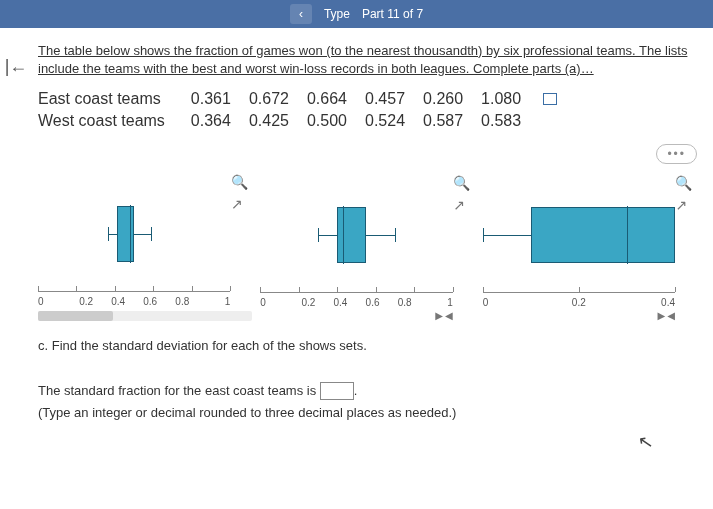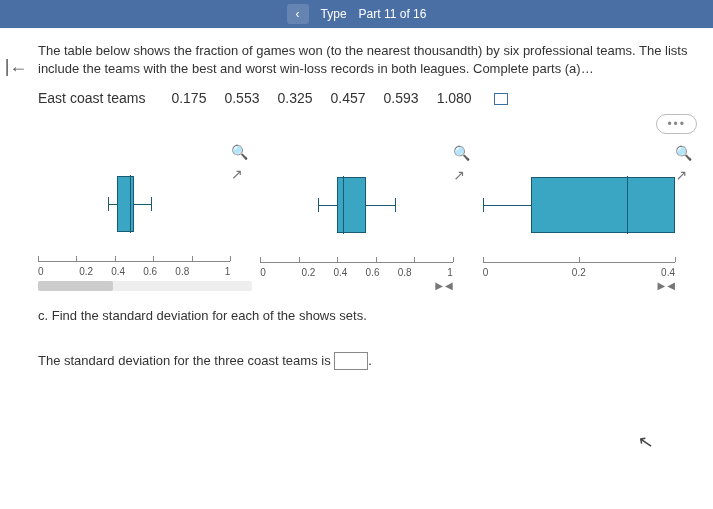--- a/index.html
+++ b/index.html
@@ -43,25 +43,25 @@
     justify-content: center;
     padding-top: 28px;
     color: #555;
     font-size: 18px;
     cursor: pointer;
   }
   .main {
     flex: 1;
     padding: 14px 16px 6px 6px;
   }
-  .intro { line-height: 1.4; margin-bottom: 10px; }
+  .intro { line-height: 1.4; margin-bottom: 10px; text-decoration: underline; }
   .data-table {
     border-collapse: collapse;
-    font-size: 14px;
-    margin-bottom: 4px;
+    font-size: 16px;
+    margin-bottom: 10px;
   }
   .data-table td {
     padding: 2px 18px 2px 0;
     white-space: nowrap;
   }
   .data-table td.label { padding-right: 26px; font-weight: normal;}
   .copy-icon {
     display:inline-block;
     border:1.5px solid #3b6ea5;
     width:12px; height:10px;
@@ -210,41 +210,51 @@
     height:5px;
     border-left:1px solid #888;
   }
 </style>
 </head>
 <body>
 
 <div class="top-nav">
   <span class="nav-btn">‹</span>
   <span>Type</span>
-  <span>Part 11 of 16</span>
+  <span>Part 11 of 7</span>
 </div>
 
 <div class="content">
   <div class="left-gutter">|←</div>
 
   <div class="main">
 
     <p class="intro">The table below shows the fraction of games won (to the nearest thousandth) by six professional teams. The lists include the teams with the best and worst win-loss records in both leagues. Complete parts (a)…</p>
 
     <table class="data-table">
       <tbody>
           <tr>
         <td class="label">East coast teams</td>
-        <td>0.175</td>
-        <td>0.553</td>
-        <td>0.325</td>
+        <td>0.361</td>
+        <td>0.672</td>
+        <td>0.664</td>
         <td>0.457</td>
-        <td>0.593</td>
+        <td>0.260</td>
         <td>1.080</td>
         <td><span class="copy-icon"></span></td>
+      </tr>
+      <tr>
+        <td class="label">West coast teams</td>
+        <td>0.364</td>
+        <td>0.425</td>
+        <td>0.500</td>
+        <td>0.524</td>
+        <td>0.587</td>
+        <td>0.583</td>
+        <td></td>
       </tr>
     </tbody>
       </table>
 
     <span class="dots-btn">•••</span>
     <div style="clear:both"></div>
 
     <div class="charts-row">
 
       <div class="chart-panel">
@@ -348,21 +358,22 @@
             <span class="tri">◀</span>
           </div>
       </div>
 
     </div>
 
     <div class="question">
       <span>c.</span>
       <span>Find the standard deviation for each of the shows sets.</span>
       <br><br>
-      <span>The standard deviation for the three coast teams is </span>
+      <span>The standard fraction for the east coast teams is </span>
       <span class="answer-box"></span>.
       <br>
+      <span>(Type an integer or decimal rounded to three decimal places as needed.)</span>
     </div>
 
   </div>
 </div>
 
 <div class="cursor-arrow">↖</div>
 
 </body></html>

